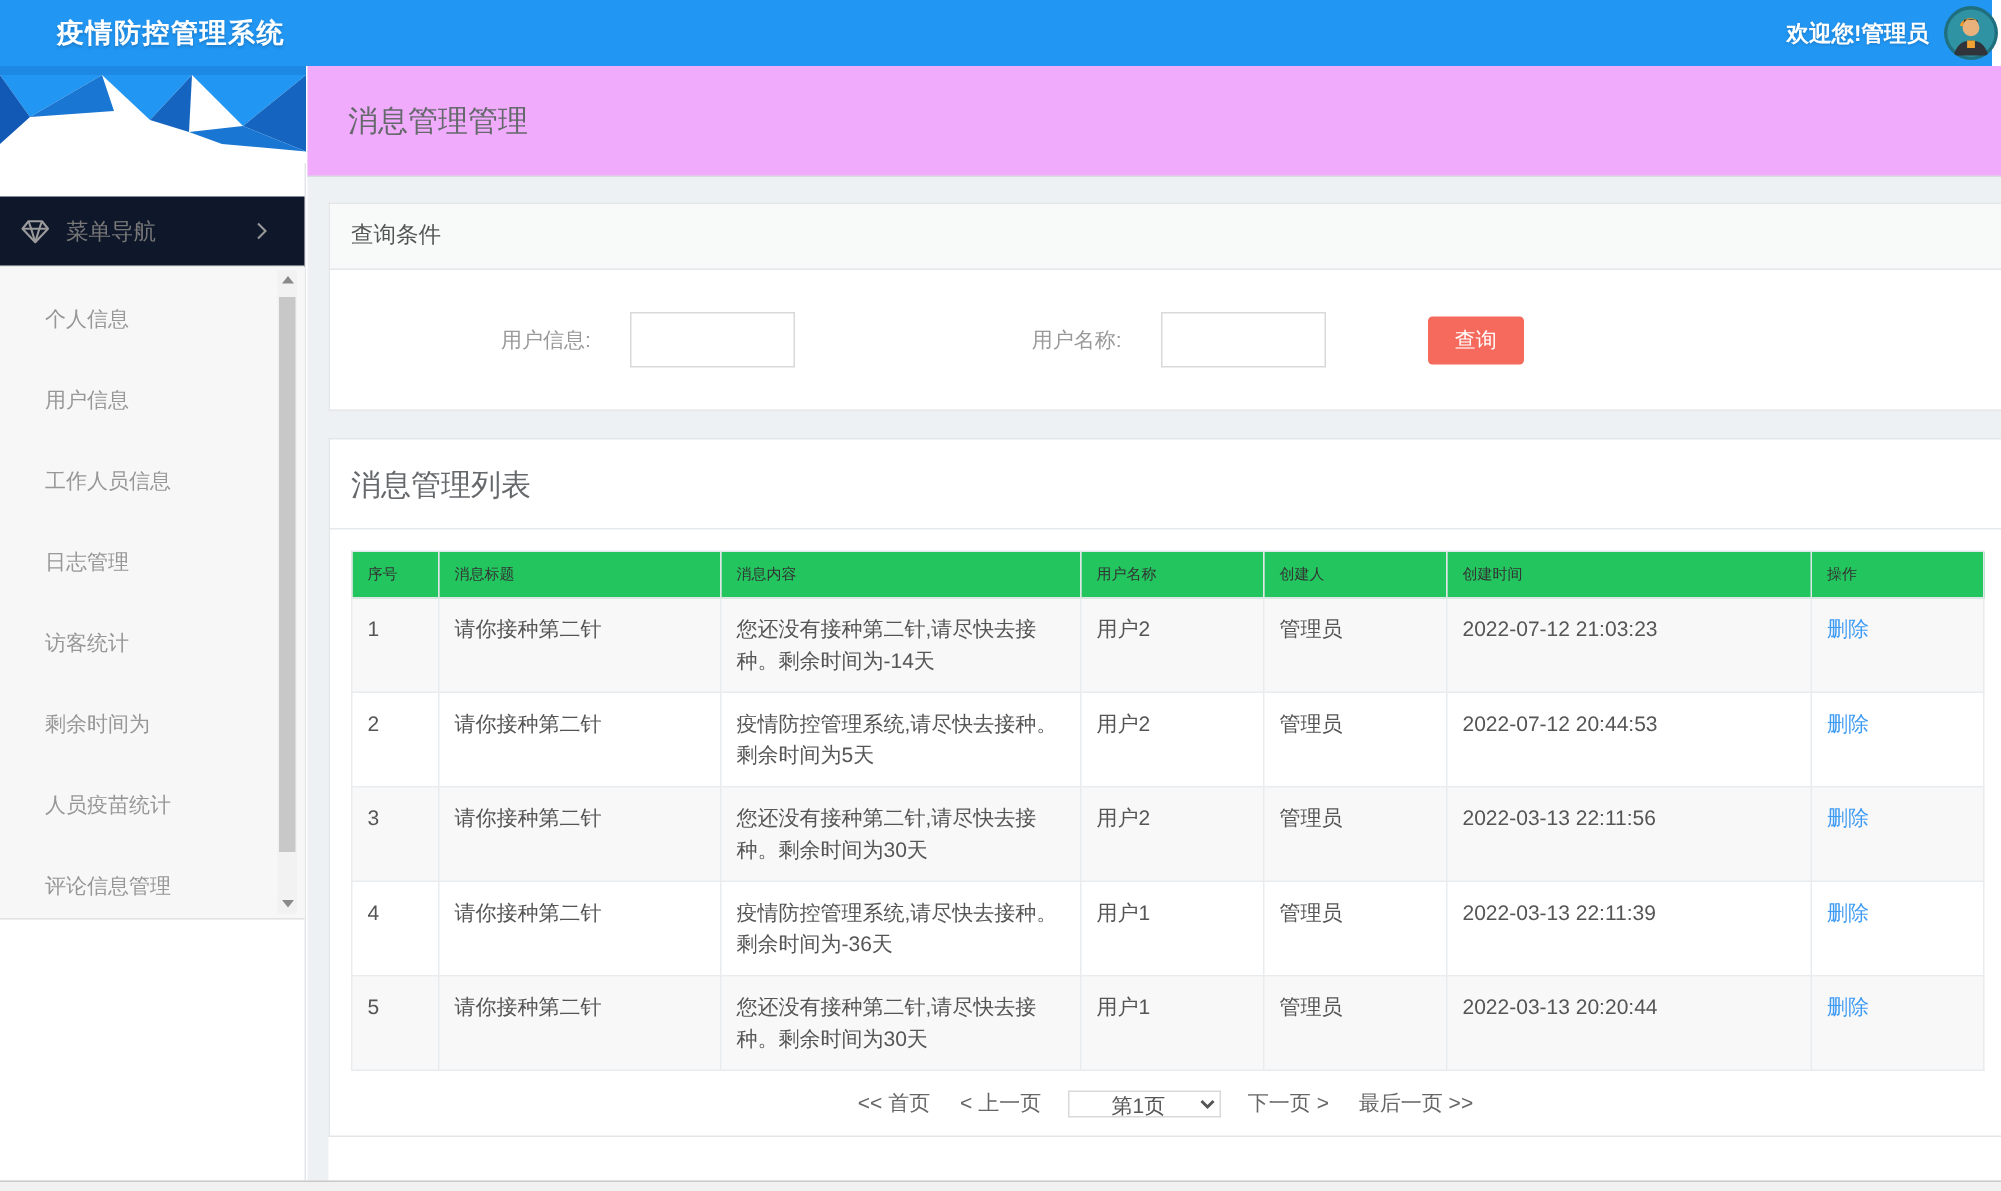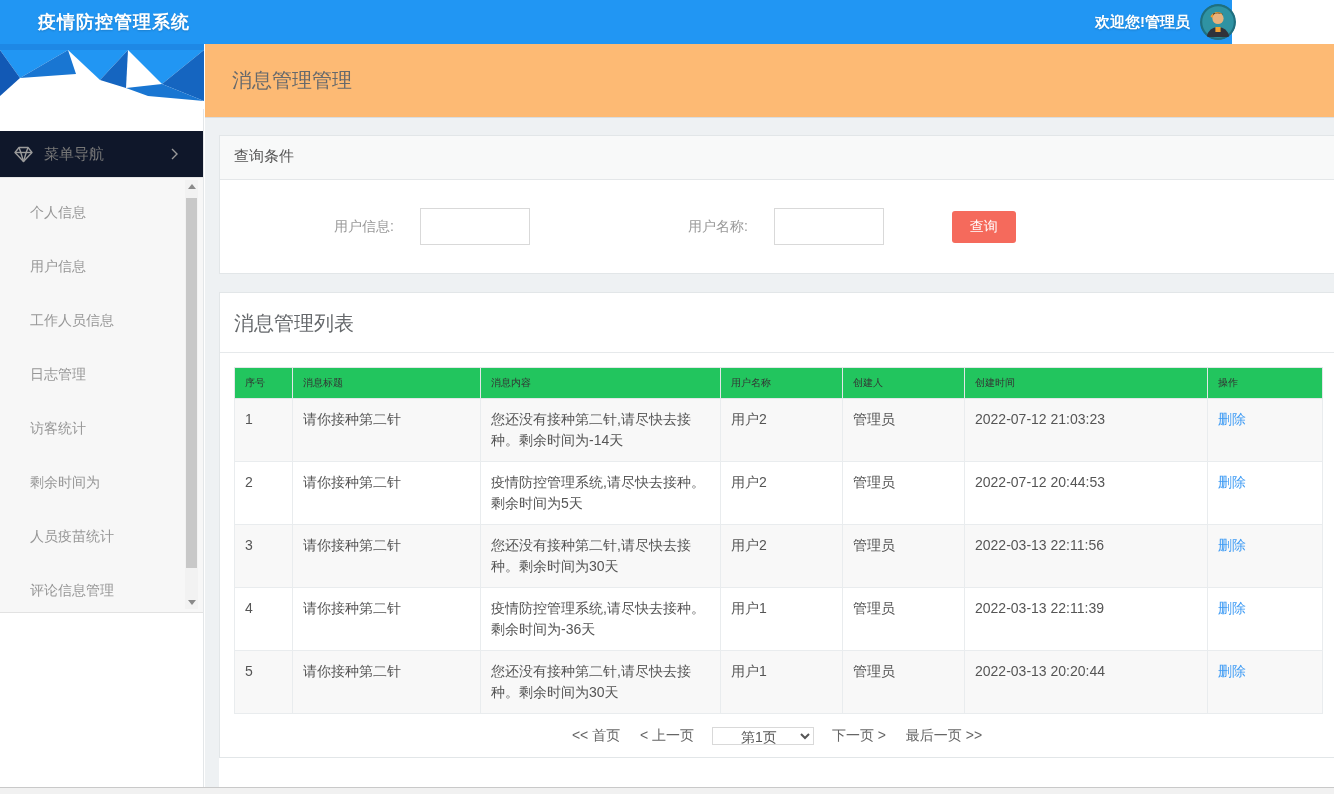--- a/index.html
+++ b/index.html
@@ -1,20 +1,20 @@
 <!DOCTYPE html>
 <html><head>
 <meta charset="utf-8">
 <style>
   * { margin:0; padding:0; box-sizing:border-box; }
   html,body { width:1334px; height:794px; overflow:hidden; font-family:"Liberation Sans","DejaVu Sans",sans-serif; background:#fff; }
   body { position:relative; }
 
   
-  .topbar { position:absolute; top:0; left:0; width:1232px; height:44px; background:#2196f3; display:flex; align-items:center; z-index:20; }
+  .topbar { position:absolute; top:0; left:0; width:1328px; height:44px; background:#2196f3; display:flex; align-items:center; z-index:20; }
   .brand { margin-left:38px; font-size:18px; font-weight:bold; color:#fff; letter-spacing:1px; text-shadow:0 1px 2px rgba(0,0,0,.18); }
   .topbar-right { margin-left:auto; display:flex; align-items:center; }
   .welcome { color:#fff; font-size:15px; font-weight:bold; text-shadow:0 1px 2px rgba(0,0,0,.18); margin-right:10px; }
   .avatar { width:36px; height:36px; border-radius:50%; overflow:hidden; flex:0 0 auto; margin-right:-4px; }
 
   
   .sidebar { position:absolute; top:44px; left:0; width:204px; bottom:0; background:#fff; border-right:1px solid #e3e6e8; z-index:10; }
   .banner { display:block; width:204px; height:65px; }
   .nav-header { margin-top:22px; height:47px; display:flex; align-items:center; padding:0 14px; border-bottom:1px solid #e6e6e6; background:#0f172a; cursor:pointer; }
   .nav-header .nav-label { margin-left:11px; font-size:15px; color:#777; }
@@ -24,21 +24,21 @@
   
   .sb { position:absolute; top:2px; right:5px; width:13px; height:429px; background:#f2f2f2; }
   .sb-btn { position:absolute; left:0; width:13px; height:13px; background:#f2f2f2; display:flex; align-items:center; justify-content:center; }
   .sb-up { top:0; } .sb-down { bottom:0; }
   .tri-up { width:0; height:0; border-left:4px solid transparent; border-right:4px solid transparent; border-bottom:5px solid #8a8a8a; }
   .tri-down { width:0; height:0; border-left:4px solid transparent; border-right:4px solid transparent; border-top:5px solid #8a8a8a; }
   .sb-thumb { position:absolute; left:1px; top:18px; width:11px; height:370px; background:#c8c8c8; }
 
   
   .main { position:absolute; top:44px; left:205px; right:0; bottom:0; background:#eef1f3; }
-  .title-bar { height:74px; background:#fdba74; border-bottom:1px solid #d9dde0; display:flex; align-items:center; }
+  .title-bar { height:74px; background:#f0abfc; border-bottom:1px solid #d9dde0; display:flex; align-items:center; }
   .page-title { font-size:20px; font-weight:normal; color:#66696c; padding-left:27px; }
   .content { padding-left:14px; }
 
   .panel { background:#fff; border:1px solid #e2e6e8; border-right:none; }
   .panel-query { margin-top:17px; }
   .panel-hd { height:44px; line-height:43px; background:#f8f9f9; border-bottom:1px solid #e4e7e9; padding-left:14px; font-size:15px; color:#555;font-family:Liberation Mono, monospace; }
   .panel-bd { height:93px; display:flex; align-items:center; }
   .f-label { font-size:14px; color:#999; }
   .lbl1 { margin-left:114px; }
   .lbl2 { margin-left:158px; }

